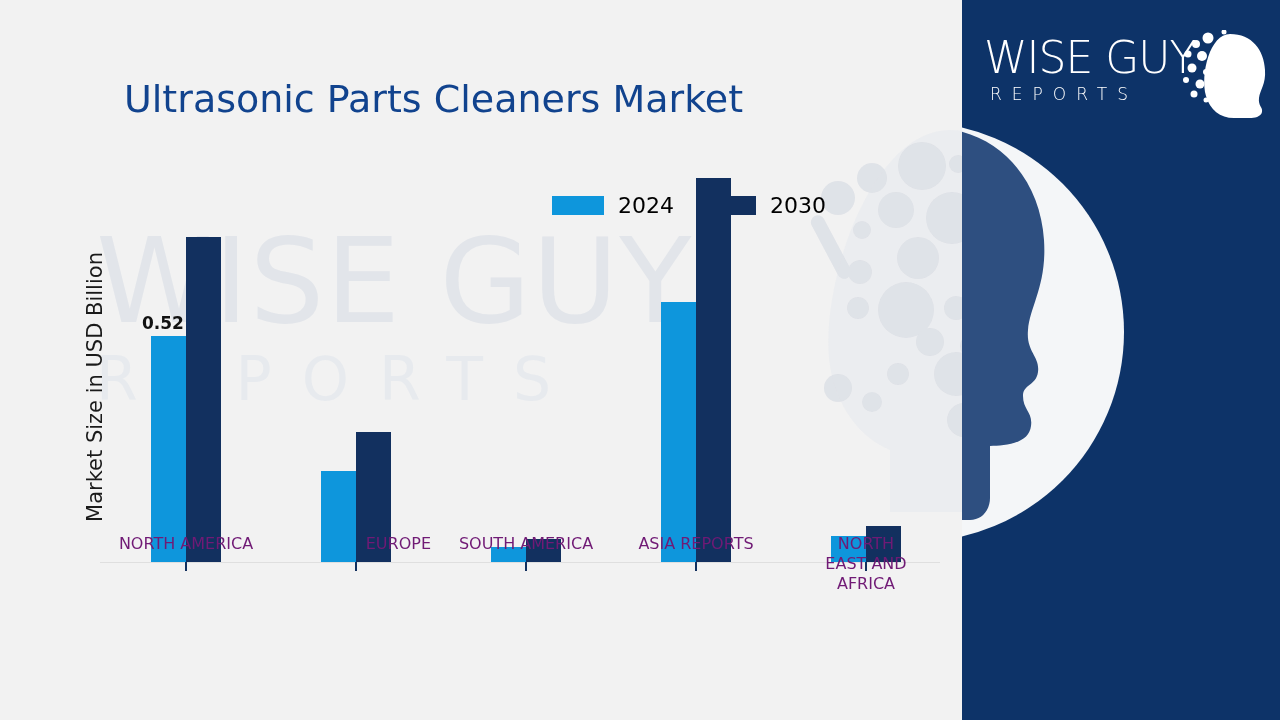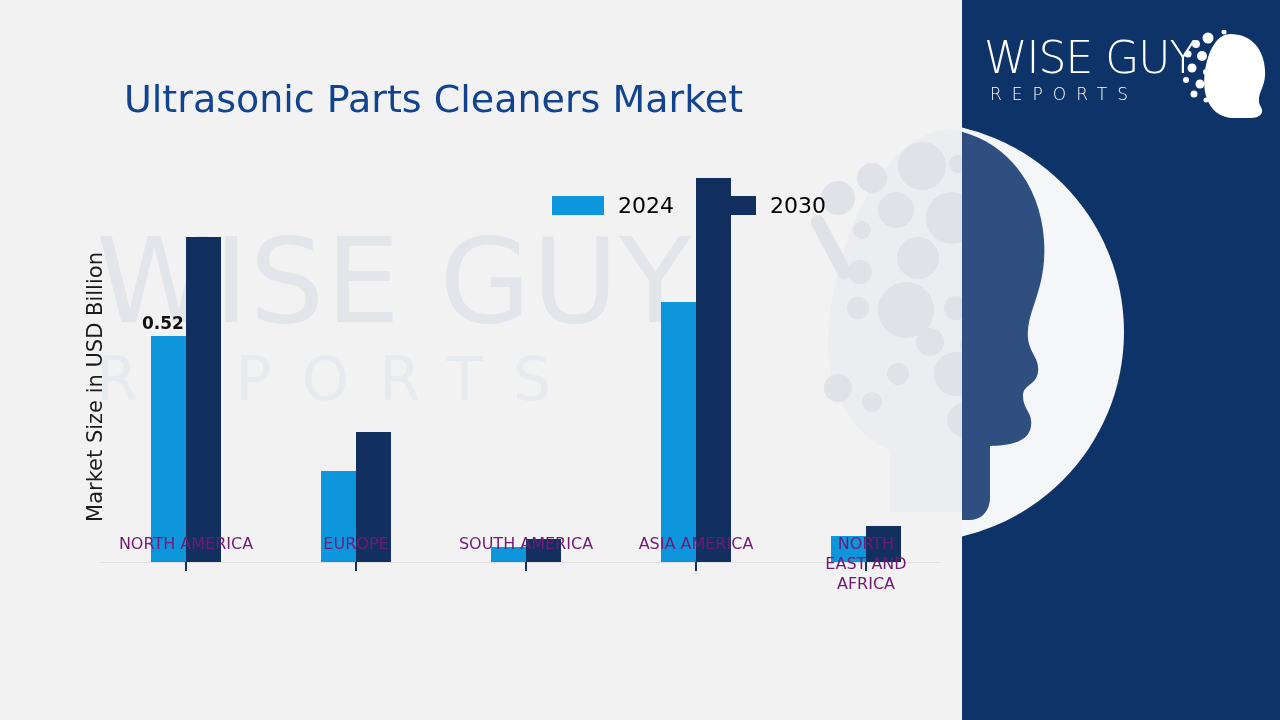--- a/index.html
+++ b/index.html
@@ -328,25 +328,25 @@
           <div class="bar dark" title="MIDDLE EAST AND AFRICA 2032: 0.083" style="height: 35.9958px; background: rgb(18, 48, 95);"></div>
         </div>
       </div>
 
     <div id="x-axis-line"></div>
 
     <div id="axis-decor">
         <div class="x-tick" style="left: 185px;"></div>
         <div class="cat-label" style="left: 111px;">NORTH AMERICA</div>
         <div class="x-tick" style="left: 355px;"></div>
-        <div class="cat-label" style="left: 281px;">EUROPE</div>
+        <div class="cat-label" style="left: 281px; text-align: right;">EUROPE</div>
         <div class="x-tick" style="left: 525px;"></div>
         <div class="cat-label" style="left: 451px;">SOUTH AMERICA</div>
         <div class="x-tick" style="left: 695px;"></div>
-        <div class="cat-label" style="left: 621px;">ASIA AMERICA</div>
+        <div class="cat-label" style="left: 621px;">ASIA REPORTS</div>
         <div class="x-tick" style="left: 865px;"></div>
         <div class="cat-label" style="left: 821px; width: 90px;">NORTH EAST AND AFRICA</div>
       </div>
   </div>
 
   <div id="brand-panel">
     <div id="brand-circle"></div>
 
     <svg id="brand-head-shape" viewBox="0 0 320 420">
       <path d="M150 8 C 215 8 258 58 262 120 C 265 165 248 186 246 210 C 244 232 258 236 256 252

